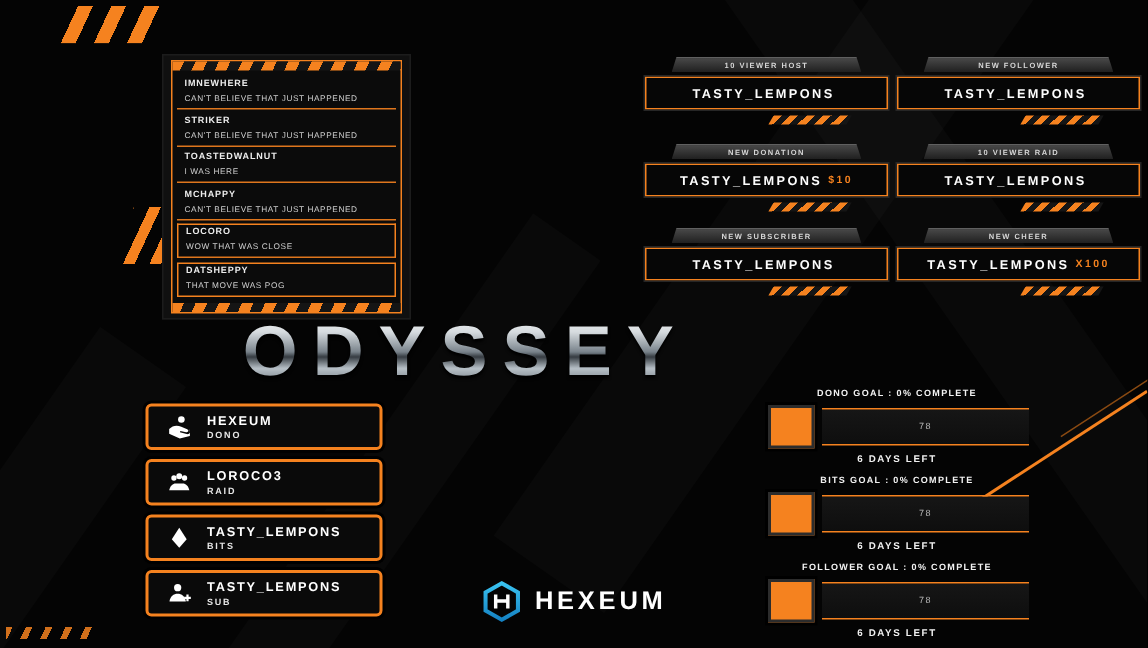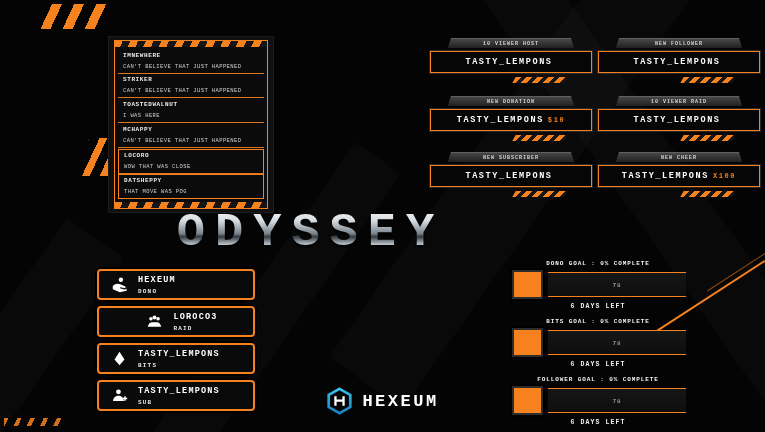--- a/index.html
+++ b/index.html
@@ -1,19 +1,19 @@
 <!DOCTYPE html>
 <html><head>
 <meta charset="utf-8">
 <style>
   html,body{margin:0;padding:0;background:#000;}
   .stage{
     position:relative;width:765px;height:432px;overflow:hidden;
     background:#040404;
-    font-family:Liberation Mono, monospace;
+    font-family:Liberation Sans, sans-serif;
     -webkit-font-smoothing:antialiased;
   }
   
   .xband{position:absolute;background:rgba(255,255,255,0.022);}
   .xband.b1{left:470px;top:-90px;width:90px;height:520px;transform:rotate(35deg);}
   .xband.b2{left:610px;top:-90px;width:70px;height:520px;transform:rotate(-35deg);}
   .xband.b3{left:-60px;top:200px;width:70px;height:420px;transform:rotate(35deg);}
   .xband.b4{left:230px;top:120px;width:55px;height:420px;transform:rotate(35deg);}
   .slash-tl{position:absolute;left:30px;top:4px;width:86px;height:25px;
     background:repeating-linear-gradient(115deg,#f5821f 0 9px,transparent 9px 20px);
@@ -196,21 +196,21 @@
       <svg viewBox="0 0 24 24">
           <circle cx="14" cy="5.2" r="3.1"></circle>
           <path d="M2.5 14.2c3.2-3.6 7.6-4 11.4-2.2l5.6 2.4c1.9.9 1.1 3.2-1 2.7l-5.5-1.2-.3 1.3 6.2 1.7c2.9.8 4.6-2.8 1.9-4.3l1.2.5v5.7l-9.5 2.3-10-4.5z"></path>
         </svg>
     </span>
     <span class="txt">
       <div class="name">HEXEUM</div>
       <div class="type">DONO</div>
     </span>
   </div>
-  <div class="label" style="top:306px;justify-content:center;">
+  <div class="label" style="top:306px;">
     <span class="ic">
       <svg viewBox="0 0 24 24">
           <circle cx="7" cy="8" r="2.5"></circle>
           <circle cx="12" cy="6.3" r="2.8"></circle>
           <circle cx="17" cy="8" r="2.5"></circle>
           <path d="M2.5 19.5c1-4.2 3.6-6.3 6-6.3h7c2.4 0 5 2.1 6 6.3z"></path>
         </svg>
     </span>
     <span class="txt">
       <div class="name">LOROCO3</div>

